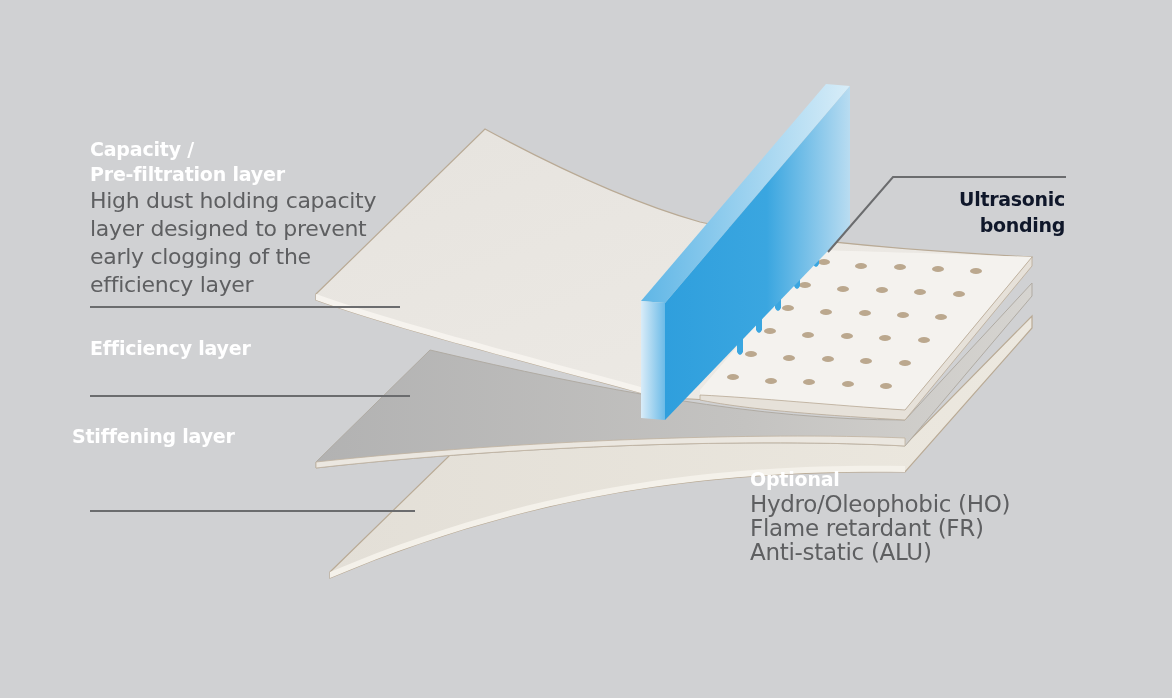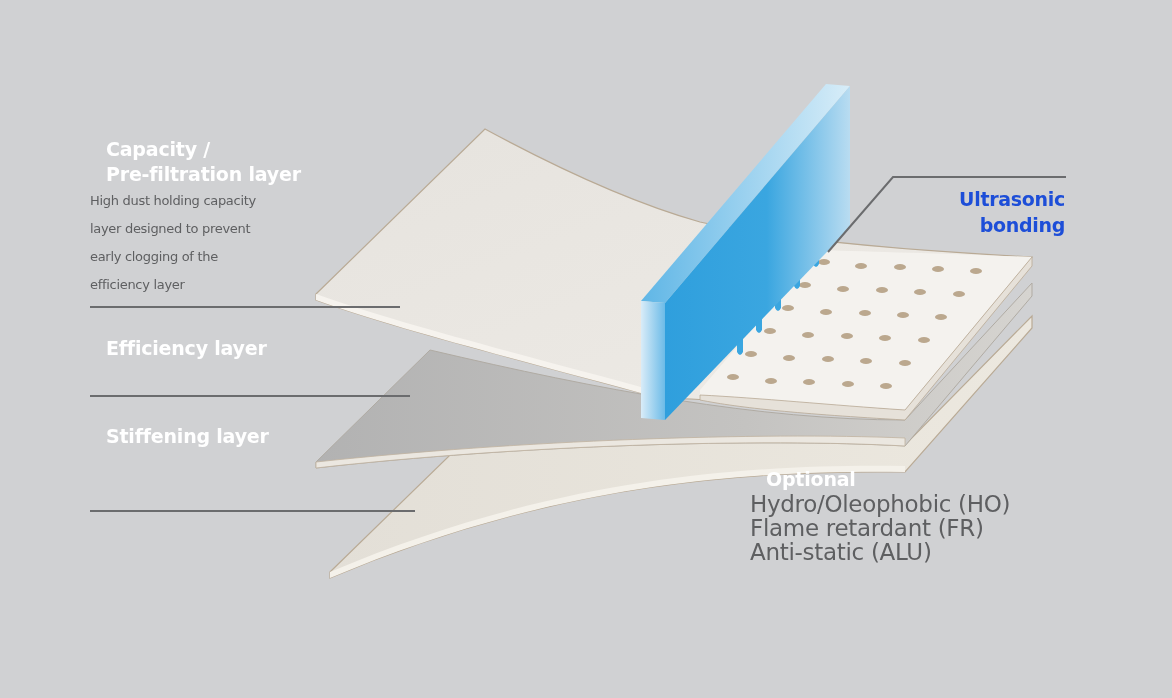--- a/index.html
+++ b/index.html
@@ -23,34 +23,33 @@
       position: absolute;
       color: #5f6062;
     }
     .label-title {
       color: #ffffff;
       font-weight: bold;
       font-size: 19px;
       line-height: 25px;
       letter-spacing: -0.2px;
       white-space: pre-line;
-      margin-left: 16px;
     }
     .label-desc {
-      font-size: 13px;
+      font-size: 22px;
       line-height: 28px;
       letter-spacing: -0.3px;
       white-space: pre-line;
       color: #5e5f61;
     }
     #capacity { left: 90px; top: 137px; width: 300px; }
     #efficiency { left: 90px; top: 336px; width: 300px; }
-    #stiffening { left: 90px; top: 424px; width: 300px; }
+    #stiffening { left: 72px; top: 424px; width: 300px; }
     #ultrasonic { right: 107px; top: 186px; width: 200px; text-align: right; }
-    #ultrasonic .label-desc { font-size: 19px; line-height: 26px; font-weight: bold; color: #1d4ed8; }
+    #ultrasonic .label-desc { font-size: 19px; line-height: 26px; font-weight: bold; color: #0f172a; }
     #optional { right: 102px; top: 467px; width: 320px; }
     #optional .label-desc { font-size: 23px; line-height: 24px; }
   </style>
 </head>
 <body>
 
 <svg class="art" viewBox="0 0 1172 698" xmlns="http://www.w3.org/2000/svg">
   <defs>
     <linearGradient id="topSheet" x1="0" y1="0" x2="1" y2="1">
       <stop offset="0" stop-color="#e6e3de"></stop>

